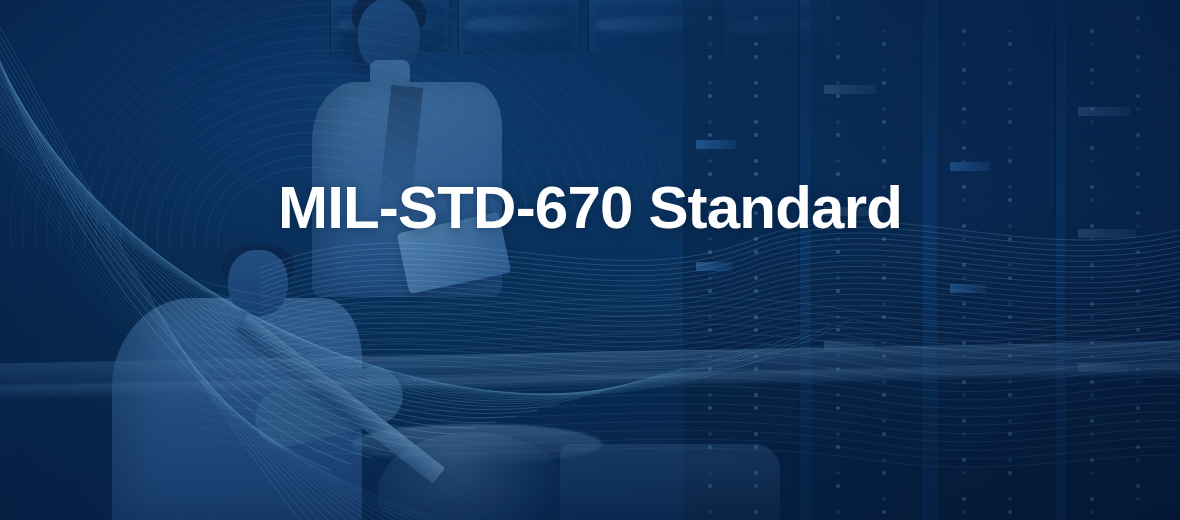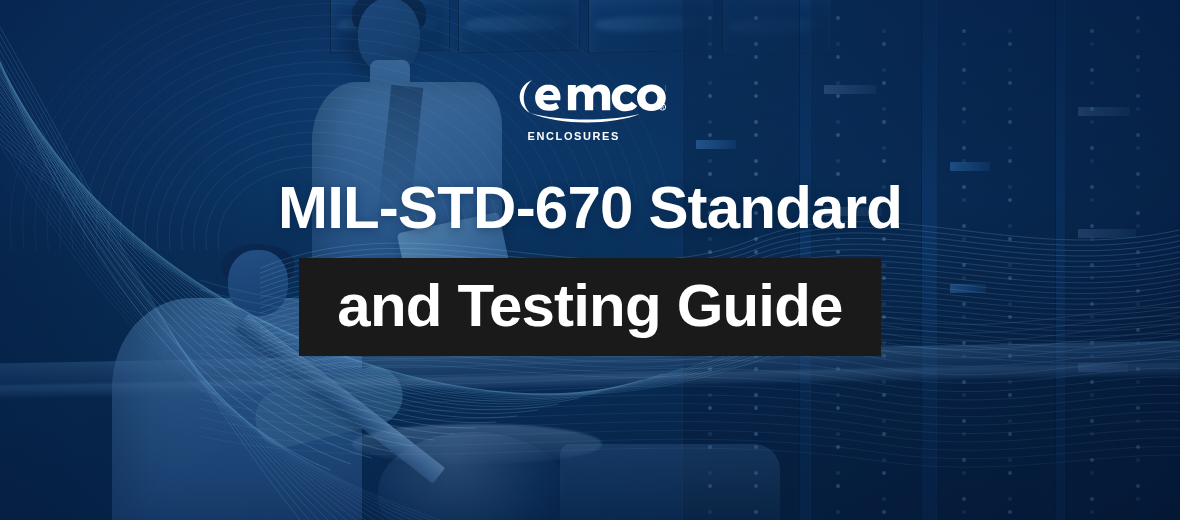--- a/index.html
+++ b/index.html
@@ -632,45 +632,18 @@
           <path d="M48.52941176470591,250 A279.4117647058823,217.9411764705882 0 0 1 621.3235294117646,205.29411764705884" fill="none" opacity="0.185" stroke-width="1"></path>
           <path d="M36.35294117647061,250 A292.94117647058823,228.49411764705883 0 0 1 636.8823529411765,203.52941176470588" fill="none" opacity="0.176" stroke-width="1"></path>
           <path d="M24.176470588235247,250 A306.47058823529414,239.04705882352945 0 0 1 652.4411764705883,201.76470588235293" fill="none" opacity="0.168" stroke-width="1"></path>
           <path d="M12,250 A320,249.60000000000002 0 0 1 668,200" fill="none" opacity="0.160" stroke-width="1"></path>
         </g>
     </svg>
   </div>
 
   <div class="content">
 
-    <div class="logo">
-      <svg width="152" height="54" viewBox="0 0 152 54">
-
-        <path d="M18 8 C2 15, 2 33, 16 41 C7 32, 8 17, 18 8 Z" fill="#ffffff"></path>
-
-        <path d="M34.5 12.5 c-7.8 0 -13.4 5.6 -13.4 13.2 c0 7.8 5.7 13.1 14 13.1 c4.1 0 7.5 -1 10 -2.9 l-2.9 -5.4 c-1.9 1.3 -4 2 -6.5 2 c-3.4 0 -5.7 -1.4 -6.5 -4.2 h17 c0.2 -1 0.3 -2 0.3 -3 c0 -7.5 -5 -12.8 -12 -12.8 z m-5.4 10.6 c0.6 -2.8 2.6 -4.4 5.4 -4.4 c2.8 0 4.7 1.6 5.1 4.4 z" fill="#ffffff"></path>
-
-        <path d="M86.6 12.5 c-3.8 0 -6.9 1.6 -8.8 4.3 c-1.6 -2.8 -4.4 -4.3 -8.1 -4.3 c-3.4 0 -6.1 1.3 -7.9 3.6 v-3 h-7.9 v25.1 h8.3 v-13.4 c0 -3.3 1.8 -5.3 4.6 -5.3 c2.6 0 4.1 1.8 4.1 4.8 v13.9 h8.3 v-13.4 c0 -3.3 1.8 -5.3 4.6 -5.3 c2.6 0 4.1 1.8 4.1 4.8 v13.9 h8.3 v-15.6 c0 -6.2 -3.6 -10.1 -9.6 -10.1 z" fill="#ffffff"></path>
-
-        <path d="M112.2 32.3 c-3.6 0 -6.1 -2.5 -6.1 -6.4 c0 -3.9 2.5 -6.4 6.1 -6.4 c2.3 0 4.1 0.9 5.4 2.6 l5.6 -4.5 c-2.5 -3.4 -6.4 -5.1 -11.2 -5.1 c-8.4 0 -14.3 5.5 -14.3 13.4 c0 7.9 5.9 13.4 14.3 13.4 c4.9 0 8.8 -1.8 11.3 -5.2 l-5.7 -4.5 c-1.3 1.8 -3.1 2.7 -5.4 2.7 z" fill="#ffffff"></path>
-
-        <path d="M137.4 12.5 c-8.4 0 -14.4 5.5 -14.4 13.3 c0 7.8 6 13.3 14.4 13.3 c8.4 0 14.4 -5.5 14.4 -13.3 c0 -7.8 -6 -13.3 -14.4 -13.3 z m0 19.7 c-3.5 0 -6 -2.6 -6 -6.4 c0 -3.8 2.5 -6.4 6 -6.4 c3.5 0 6 2.6 6 6.4 c0 3.8 -2.5 6.4 -6 6.4 z" fill="#ffffff"></path>
-
-        <path d="M152 12.9 c-0.1 0 -0.1 0 -0.2 0 v6.9 c0.1 0 0.1 0 0.2 0 z" fill="#ffffff"></path>
-
-        <path d="M16 41 C44 49, 92 50, 126 42 C98 53, 48 54, 16 41 Z" fill="#ffffff"></path>
-
-        <circle cx="148.5" cy="35" r="3.1" fill="none" stroke="#ffffff" stroke-width="1"></circle>
-        <text x="148.5" y="37.1" font-family="Liberation Sans, sans-serif" font-size="4.4" fill="#ffffff" text-anchor="middle">R</text>
-      </svg>
-      <svg width="152" height="15" viewBox="0 0 152 15" style="margin-top:2px;">
-        <text x="106" y="11.5" font-family="Liberation Sans, sans-serif" font-size="11" font-weight="700" letter-spacing="1.6" fill="#ffffff" text-anchor="end">ENCLOSURES</text>
-      </svg>
-    </div>
 
     <div class="headline-1">MIL-STD-670 Standard</div>
 
-    <div class="headline-2-wrap">
-      <div class="headline-2">and Testing Guide</div>
-    </div>
 
   </div>
 </div>
 
 </body></html>

